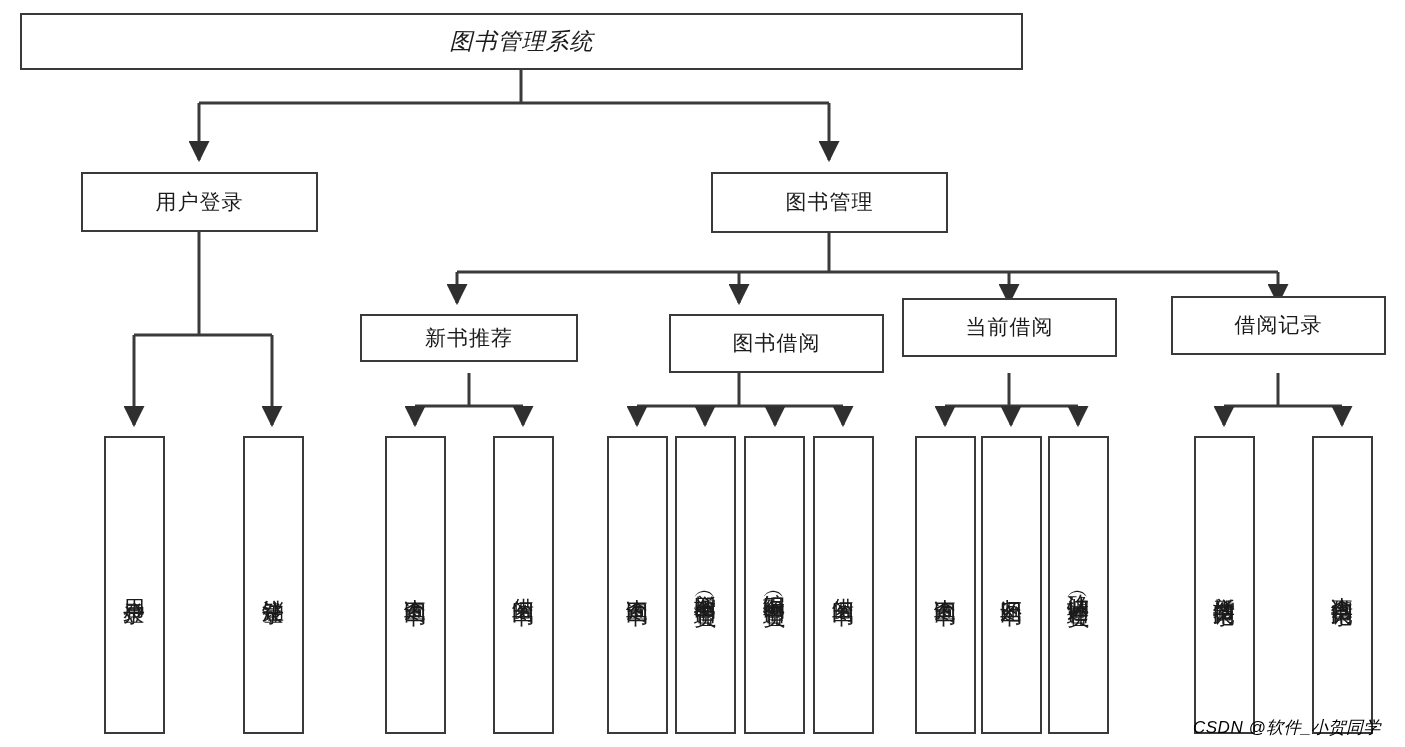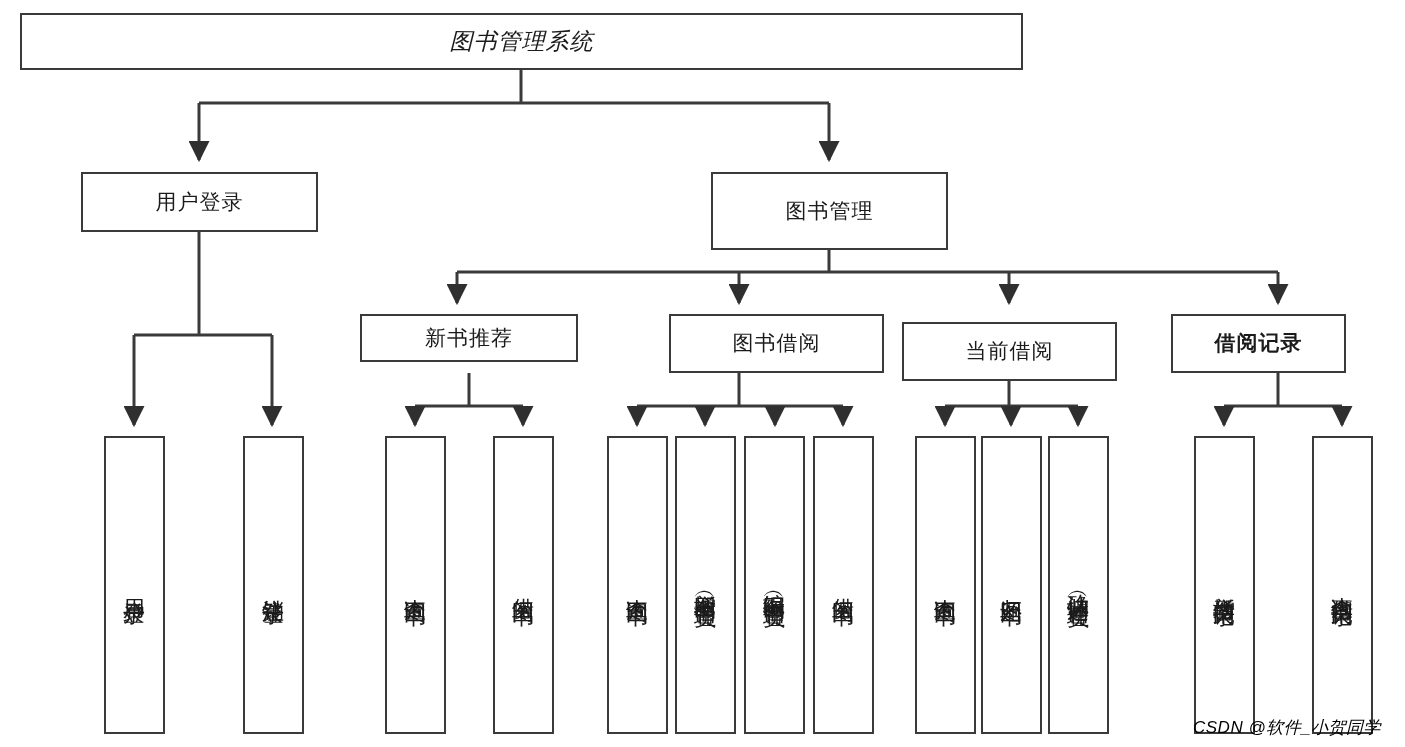--- a/index.html
+++ b/index.html
@@ -125,37 +125,37 @@
   </svg>
 
   <div class="node title" style="left:20px; top:13px; width:1003px; height:57px;font-style:italic;">
     <span class="label">图书管理系统</span>
   </div>
 
   <div class="node" style="left:81px; top:172px; width:237px; height:60px;">
     <span class="label">用户登录</span>
   </div>
 
-  <div class="node" style="left:711px; top:172px; width:237px; height:78px;">
+  <div class="node" style="left:711px; top:172px; width:237px; height:61px;">
     <span class="label">图书管理</span>
   </div>
 
   <div class="node" style="left:360px; top:314px; width:218px; height:48px;">
     <span class="label">新书推荐</span>
   </div>
 
   <div class="node" style="left:632px; top:314px; width:215px; height:59px;margin-left:37px;">
     <span class="label">图书借阅</span>
   </div>
 
-  <div class="node" style="left:902px; top:322px; width:215px; height:59px;">
+  <div class="node" style="left:902px; top:298px; width:215px; height:59px;">
     <span class="label">当前借阅</span>
   </div>
 
-  <div class="node" style="left:1171px; top:314px; width:175px; height:59px;font-weight:bold;">
+  <div class="node" style="left:1171px; top:296px; width:215px; height:59px;">
     <span class="label">借阅记录</span>
   </div>
 
   <div class="node leaf" style="left:104px; top:436px; width:61px; height:298px;">
     <span class="label">用户登录</span>
   </div>
 
   <div class="node leaf" style="left:243px; top:436px; width:61px; height:298px;">
     <span class="label">注销登录</span>
   </div>

